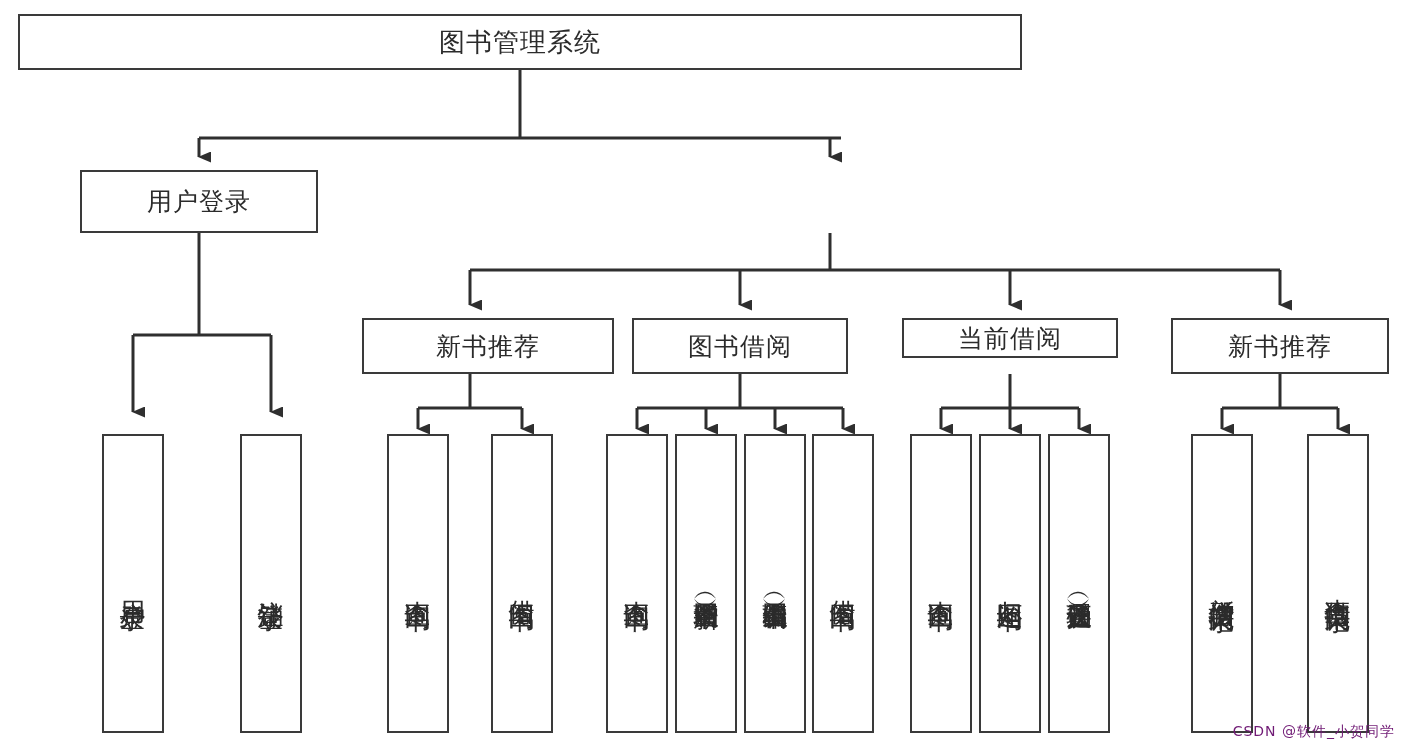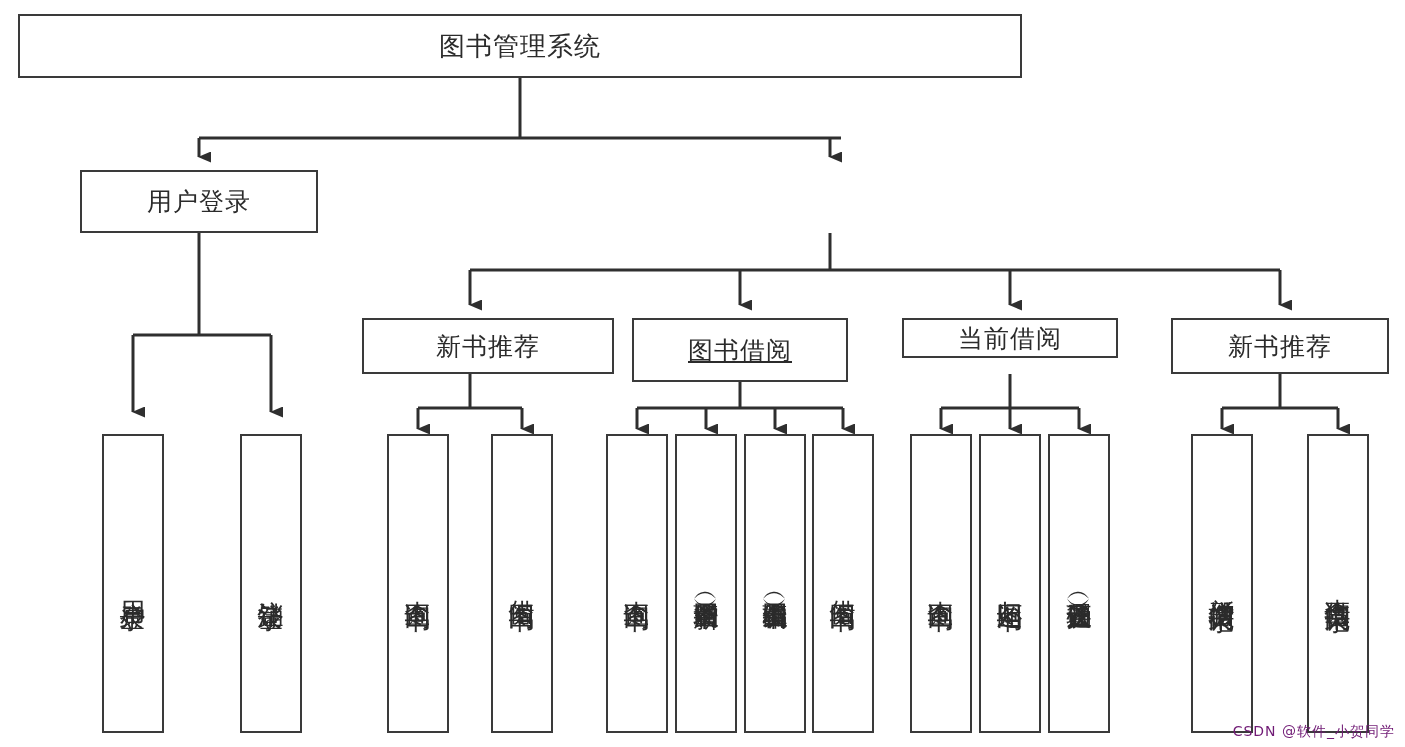--- a/index.html
+++ b/index.html
@@ -101,28 +101,28 @@
       <path d="M1010,408 L1010,429" marker-end="url(#arr)"></path>
       <path d="M1079,408 L1079,429" marker-end="url(#arr)"></path>
 
       <path d="M1280,374 L1280,408"></path>
       <path d="M1222,408 L1338,408"></path>
       <path d="M1222,408 L1222,429" marker-end="url(#arr)"></path>
       <path d="M1338,408 L1338,429" marker-end="url(#arr)"></path>
     </g>
   </svg>
 
-  <div class="node h root" style="left:18px;top:14px;width:1004px;height:64px;">图书管理系统</div>
+  <div class="node h root" style="left:18px;top:14px;width:1004px;height:56px;">图书管理系统</div>
 
   <div class="node h" style="left:80px;top:170px;width:238px;height:63px;">用户登录</div>
 
 
   <div class="node h" style="left:362px;top:318px;width:252px;height:56px;">新书推荐</div>
 
-  <div class="node h" style="left:632px;top:318px;width:216px;height:64px;text-decoration:underline;">图书借阅</div>
+  <div class="node h" style="left:632px;top:318px;width:216px;height:56px;">图书借阅</div>
 
   <div class="node h" style="left:902px;top:318px;width:216px;height:40px;">当前借阅</div>
 
   <div class="node h" style="left:1171px;top:318px;width:218px;height:56px;">新书推荐</div>
 
   <div class="node v" style="left:102px;top:434px;width:62px;height:299px;">用户登录</div>
 
   <div class="node v" style="left:240px;top:434px;width:62px;height:299px;">注销登录</div>
 
   <div class="node v" style="left:387px;top:434px;width:62px;height:299px;">查询图书</div>

